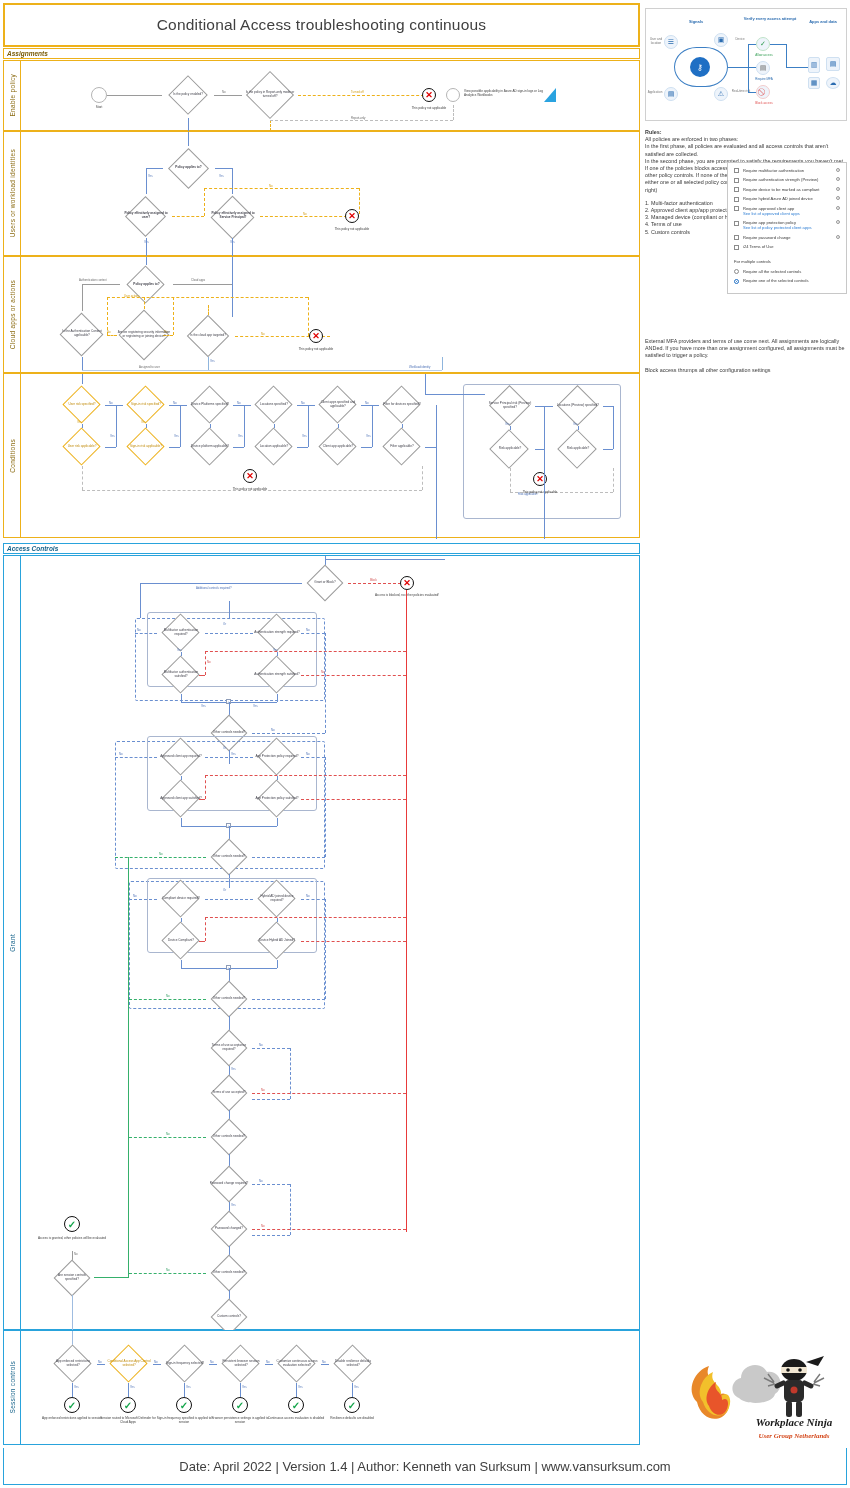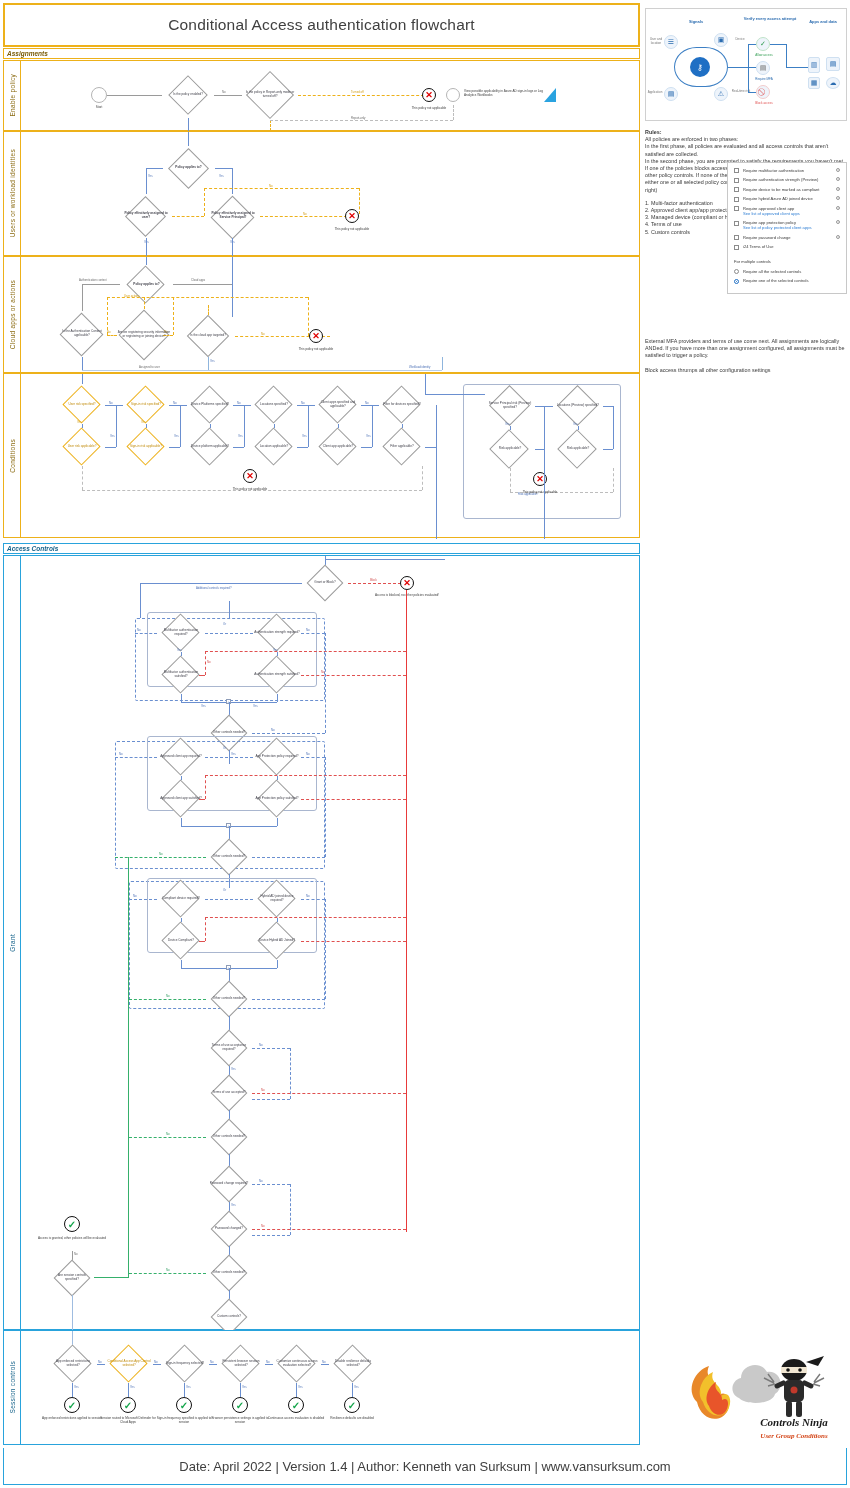--- a/index.html
+++ b/index.html
@@ -169,21 +169,21 @@
      font-family:"Liberation Serif", serif; font-style:italic; font-weight:bold; font-size:7px; color:#D4471A;}
 </style>
 </head>
 <body>
 
 <div class="page">
 
   <div id="chart-col">
 
     <div class="title-band">
-      <div class="t">Conditional Access authentication flowchart</div>
+      <div class="t">Conditional Access troubleshooting continuous</div>
     </div>
 
     <div class="band-label" style="top:45px;">
       <span>Assignments</span>
     </div>
 
     <div class="lane" style="top:57px; height:71px;">
       <div class="lane-title">
         <span>Enable policy</span>
       </div>
@@ -974,22 +974,22 @@
         <circle cx="46" cy="40" r="3.5" fill="#c0392b"></circle>
         <rect x="26" y="32" width="12" height="5" rx="2.5" fill="#2b2b2b" transform="rotate(-25 32 34)"></rect>
         <rect x="54" y="32" width="12" height="5" rx="2.5" fill="#2b2b2b" transform="rotate(25 60 34)"></rect>
         <rect x="38" y="51" width="6" height="16" rx="2.5" fill="#2b2b2b"></rect>
         <rect x="48" y="51" width="6" height="16" rx="2.5" fill="#2b2b2b"></rect>
         <g stroke="#7a7a7a" stroke-width="1.4" fill="none">
           <path d="M20 24 L26 32 M16 28 L26 33 M20 36 L27 34"></path>
           <path d="M72 24 L66 32 M76 28 L66 33 M72 36 L65 34"></path>
         </g>
       </svg>
-      <div class="wn">Controls Ninja</div>
-      <div class="ug">User Group Conditions</div>
+      <div class="wn">Workplace Ninja</div>
+      <div class="ug">User Group Netherlands</div>
     </div>
   </div>
 
   <div class="footer">
     <div class="ft">Date: April 2022 | Version 1.4 | Author: Kenneth van Surksum | www.vansurksum.com</div>
   </div>
 
 </div>
 
 </body></html>

